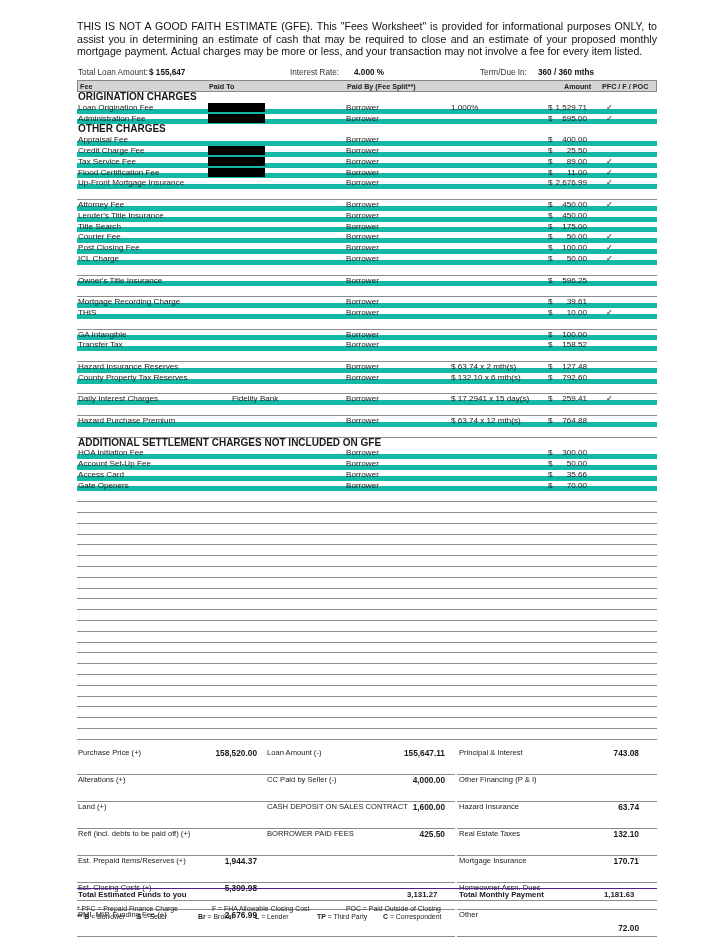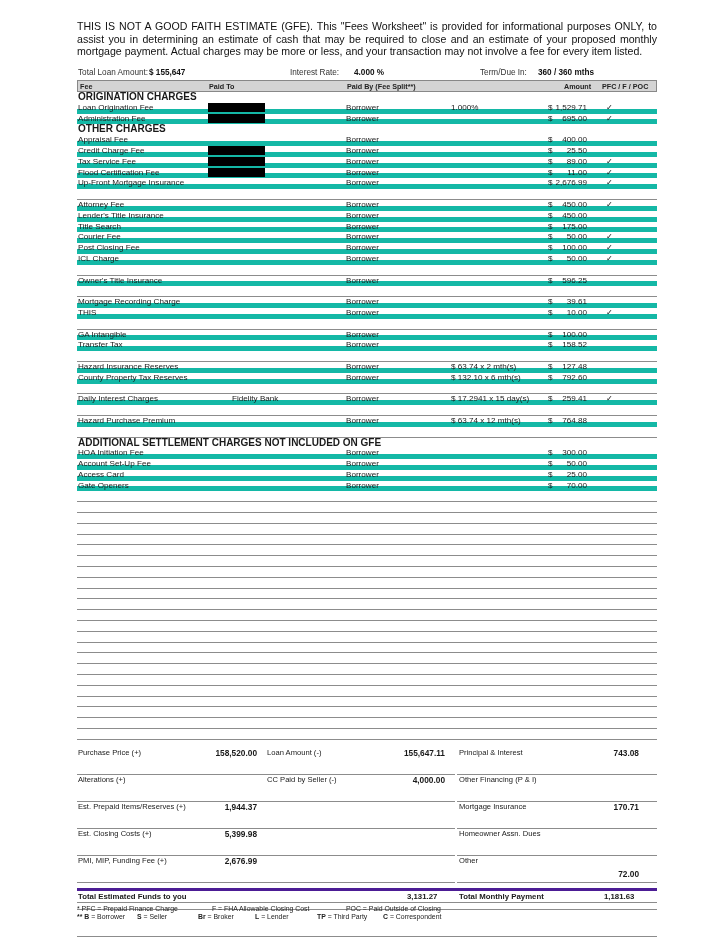--- a/index.html
+++ b/index.html
@@ -32,21 +32,21 @@
   .blank { height: 10.8px; border-bottom: 1px solid #8c8c8c; box-sizing: border-box; }
   .bottom { position: absolute; top: 748px; left: 0; width: 580px; }
   .bhdr { position: relative; height: 10px; background: #d0d0d0; border: 1px solid #777;
           font-size: 7.2px; font-weight: bold; letter-spacing: 0.3px; }
   .bhdr span { position: absolute; top: 1px; }
   .brow { position: relative; height: 27px; font-size: 7.6px; line-height: 10.8px; }
   .brow span { position: absolute; top: 0; white-space: nowrap; }
   .brow .line { position: absolute; bottom: 0; height: 1px; background: #8c8c8c; }
   .bold { font-weight: bold; font-size: 8.3px; }
   .totals { position: absolute; top: 888px; left: 0; width: 580px; height: 11px;
-            font-size: 7.8px; font-weight: bold; border-top: 3px solid #4c1d95;
+            font-size: 7.8px; font-weight: bold; border-top: 1px solid #4c1d95;
             border-bottom: 1px solid #8c8c8c; }
   .totals span { position: absolute; top: 0px; line-height: 11px; }
   .legend { position: absolute; top: 905px; left: 0; font-size: 6.9px; line-height: 8px; color: #222; }
   .legend div { position: relative; height: 8px; width: 580px; }
   .legend span { position: absolute; top: 0; white-space: nowrap; }
   .legend b { font-weight: bold; }
 </style>
 </head>
 <body>
 
@@ -246,21 +246,21 @@
       <div class="row">
         <span class="c-fee">Account Set-Up Fee</span>
         <span class="c-paidby">Borrower</span>
         <span class="c-dollar">$</span>
         <span class="c-amt">50.00</span>
       </div>
       <div class="row">
         <span class="c-fee">Access Card</span>
         <span class="c-paidby">Borrower</span>
         <span class="c-dollar">$</span>
-        <span class="c-amt">25.00</span>
+        <span class="c-amt">35.66</span>
       </div>
       <div class="row">
         <span class="c-fee">Gate Openers</span>
         <span class="c-paidby">Borrower</span>
         <span class="c-dollar">$</span>
         <span class="c-amt">70.00</span>
       </div>
       <div class="blank"></div>
       <div class="blank"></div>
       <div class="blank"></div>
@@ -300,20 +300,40 @@
           <span class="bold" style="right: 18px;">743.08</span>
         </div>
         <div class="brow">
           <div class="line" style="left: 0px; width: 188px;"></div>
           <div class="line" style="left: 188px; width: 190px;"></div>
           <div class="line" style="left: 380px; width: 200px;"></div>
           <span style="left: 1px;">Alterations (+)</span>
           <span style="left: 190px;">CC Paid by Seller (-)</span>
           <span class="bold" style="right: 212px;">4,000.00</span>
           <span style="left: 382px;">Other Financing (P &amp; I)</span>
+        </div>
+        <div class="brow">
+          <div class="line" style="left: 0px; width: 188px;"></div>
+          <div class="line" style="left: 188px; width: 190px;"></div>
+          <div class="line" style="left: 380px; width: 200px;"></div>
+          <span style="left: 1px;">Land (+)</span>
+          <span style="left: 190px;">CASH DEPOSIT ON SALES CONTRACT</span>
+          <span class="bold" style="right: 212px;">1,600.00</span>
+          <span style="left: 382px;">Hazard Insurance</span>
+          <span class="bold" style="right: 18px;">63.74</span>
+        </div>
+        <div class="brow">
+          <div class="line" style="left: 0px; width: 188px;"></div>
+          <div class="line" style="left: 188px; width: 190px;"></div>
+          <div class="line" style="left: 380px; width: 200px;"></div>
+          <span style="left: 1px;">Refi (incl. debts to be paid off) (+)</span>
+          <span style="left: 190px;">BORROWER PAID FEES</span>
+          <span class="bold" style="right: 212px;">425.50</span>
+          <span style="left: 382px;">Real Estate Taxes</span>
+          <span class="bold" style="right: 18px;">132.10</span>
         </div>
         <div class="brow">
           <div class="line" style="left: 0px; width: 188px;"></div>
           <div class="line" style="left: 188px; width: 190px;"></div>
           <div class="line" style="left: 380px; width: 200px;"></div>
           <span style="left: 1px;">Est. Prepaid Items/Reserves (+)</span>
           <span class="bold" style="right: 400px;">1,944.37</span>
           <span style="left: 382px;">Mortgage Insurance</span>
           <span class="bold" style="right: 18px;">170.71</span>
         </div>

